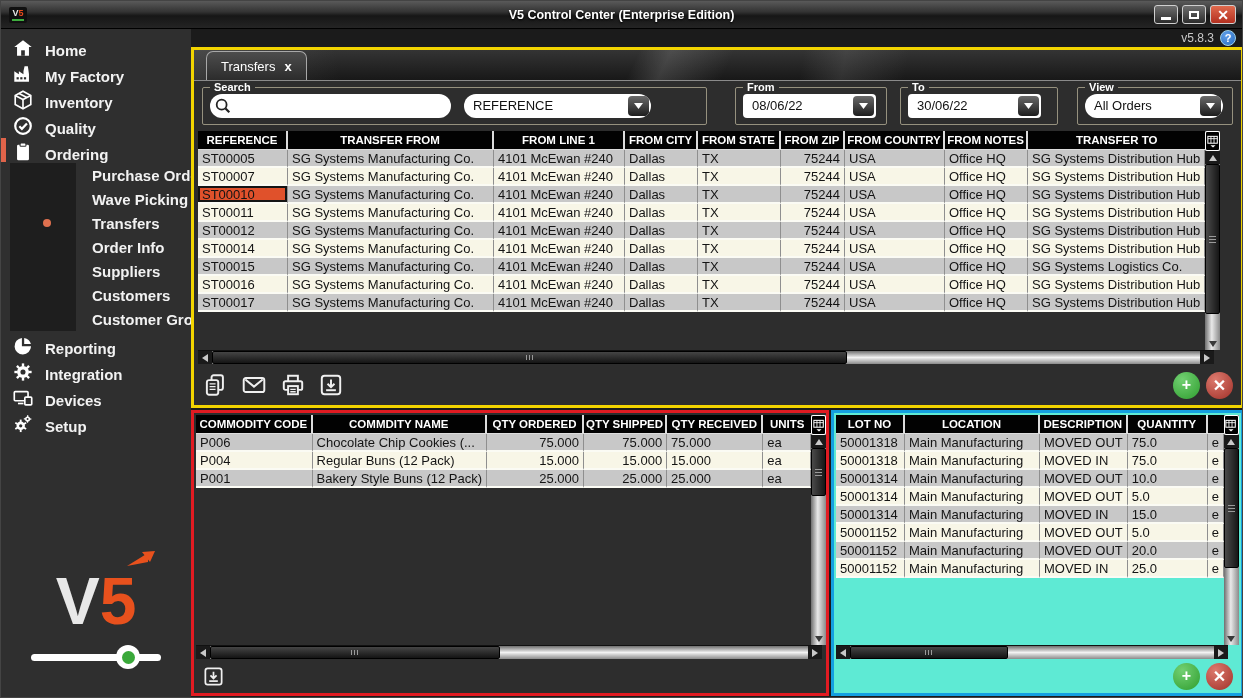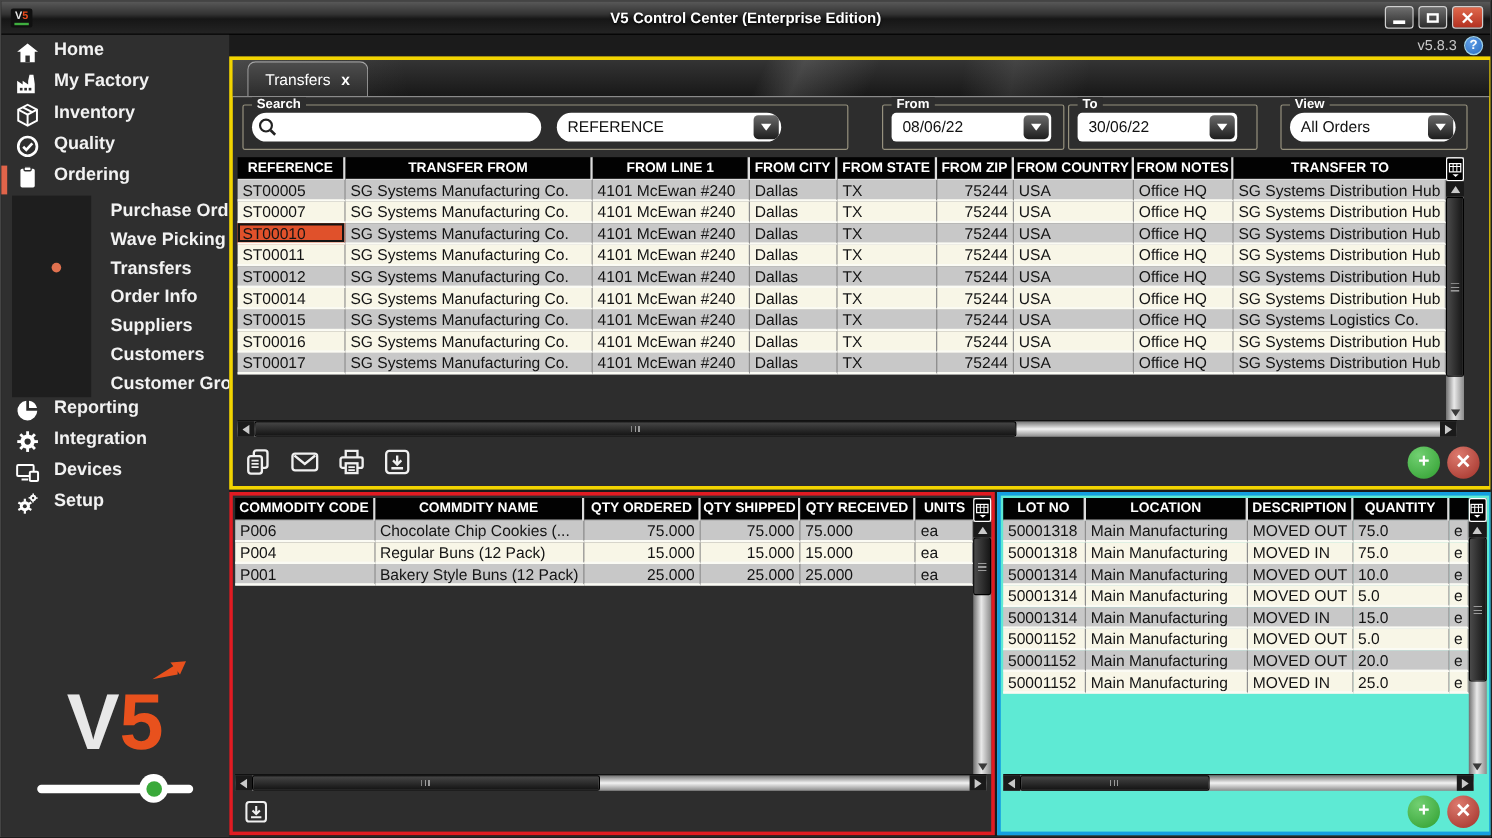--- a/index.html
+++ b/index.html
@@ -17,21 +17,21 @@
   .tb-btn.max span{display:block;width:10px;height:8px;border:2px solid #fff;}
   .tb-btn.close{background:linear-gradient(#e06a4d,#b33020);width:26px;font-size:14px;}
   
   .app-body{display:flex;height:670px;}
   .sidebar{width:190px;background:#2f2f2f;position:relative;flex:none;padding-top:4px;}
   .content{width:1053px;display:flex;flex-direction:column;background:#1b1b1b;}
   .top-strip{height:18px;display:flex;align-items:center;justify-content:flex-end;gap:6px;padding-right:8px;}
   .version{color:#c9c9c9;font-size:12px;}
   .help-circle{width:16px;height:16px;border-radius:50%;background:radial-gradient(circle at 35% 30%,#5f9fe8,#2a6cc0);border:1px solid #9fd2e8;color:#fff;font-size:11px;font-weight:bold;display:flex;align-items:center;justify-content:center;}
   
-  .nav-item{height:26px;display:flex;align-items:flex-start;position:relative;cursor:default;}
+  .nav-item{height:26px;display:flex;align-items:flex-end;position:relative;cursor:default;}
   .nav-ic{width:26px;margin-left:9px;display:flex;align-items:center;justify-content:center;flex:none;}
   .nav-label{color:#f2f2f2;font-weight:bold;font-size:15px;margin-left:9px;white-space:nowrap;}
   .active-bar{position:absolute;left:0;top:1px;width:5px;height:24px;background:#e0644a;}
   .sub-group{position:relative;}
   .sub-group::before{content:"";position:absolute;left:9px;top:0;bottom:0;width:66px;background:#1e1e1e;}
   .nav-sub{height:24px;display:flex;align-items:center;position:relative;padding-left:91px;}
   .nav-sub .nav-label{margin-left:0;}
   .sel-dot{width:8px;height:8px;border-radius:50%;background:#e0714f;position:absolute;left:42px;}
   .side-logo{position:absolute;bottom:68px;left:0;right:0;text-align:center;font-weight:bold;font-size:66px;line-height:60px;}
   .logo-v{color:#e8e8e8;}
@@ -49,21 +49,21 @@
                linear-gradient(80deg,rgba(130,130,130,.3) 0%,transparent 14%),
                linear-gradient(#343434,#181818);}
   .tab{position:absolute;left:12px;bottom:0;height:29px;padding:0 14px;display:flex;align-items:center;gap:9px;
     background:linear-gradient(#4d4d4d,#2c2c2c);border:1px solid #a8a8a8;border-bottom:none;border-radius:7px 7px 0 0;color:#fff;font-size:13px;}
   .tab-close{font-weight:bold;font-size:13px;color:#fff;}
   .filter-row{height:49px;display:flex;align-items:center;padding-left:8px;}
   .gbox{position:relative;border:1px solid #96917e;border-radius:2px;height:38px;display:flex;align-items:center;padding:0 7px;}
   .gbox legend,.gbox .legend{position:absolute;top:-7px;left:7px;background:#2d2d2d;padding:0 4px;font-size:11px;font-weight:bold;color:#fff;line-height:12px;}
   .gb-search{width:505px;}
   .gb-from{margin-left:28px;width:152px;}
-  .gb-to{margin-left:3px;width:158px;}
+  .gb-to{margin-left:13px;width:158px;}
   .gb-view{margin-left:19px;width:156px;}
   .search-pill{width:241px;height:24px;background:#fff;border-radius:12px;display:flex;align-items:center;padding-left:4px;}
   .search-pill input{border:none;outline:none;background:transparent;font:13px "Liberation Sans",sans-serif;width:200px;}
   .combo{height:24px;background:#fff;display:flex;align-items:center;justify-content:space-between;padding-left:9px;overflow:hidden;}
   .combo .val{font-size:13px;color:#111;white-space:nowrap;}
   .combo .dd{width:21px;height:20px;margin-right:2px;border-radius:4px;background:linear-gradient(#6a6a6a,#1d1d1d);display:flex;align-items:center;justify-content:center;flex:none;}
   .combo .dd svg{display:block;}
   .combo.pill{border-radius:12px;}
   .combo.rect{border-radius:4px;}
   .cb-ref{width:187px;margin-left:13px;}

